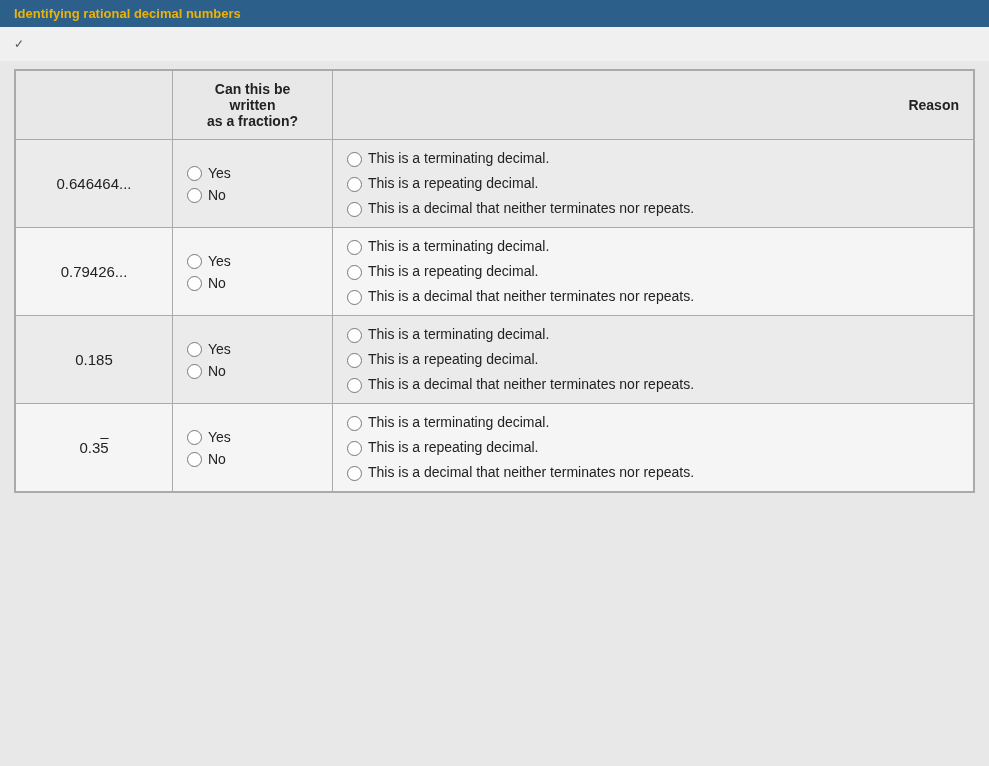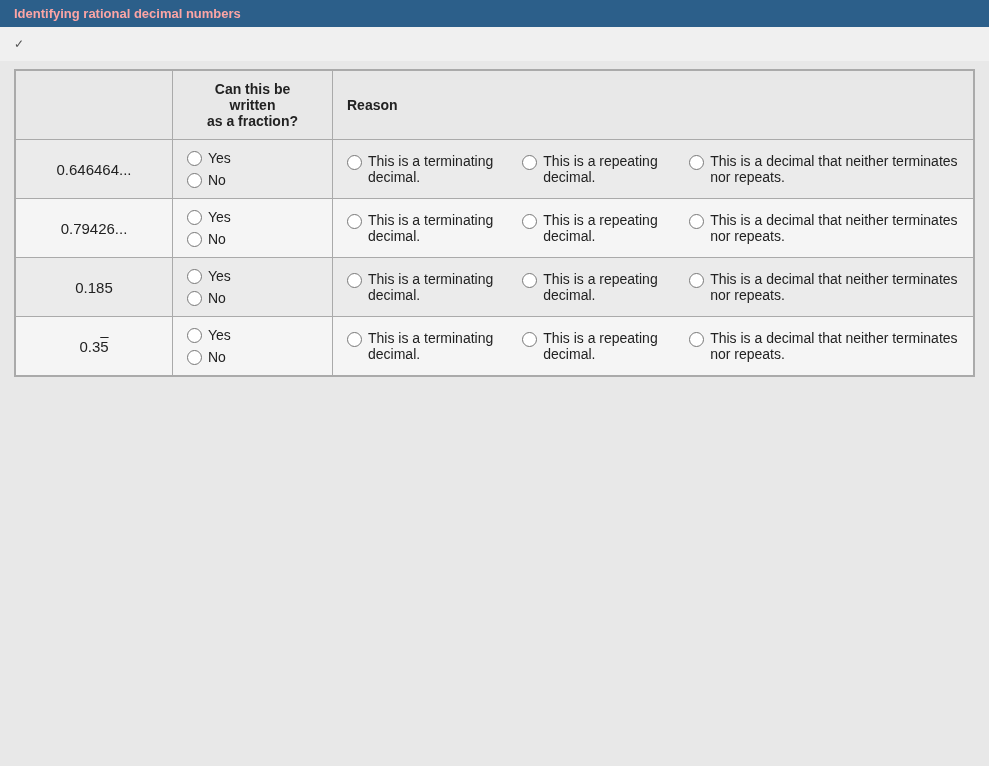--- a/index.html
+++ b/index.html
@@ -5,21 +5,21 @@
     * { box-sizing: border-box; margin: 0; padding: 0; }
     body {
       font-family: Arial, sans-serif;
       background: #e8e8e8;
       width: 989px;
       min-height: 766px;
       font-size: 14px;
     }
     .top-bar {
       background: #2c5f8a;
-      color: #fca5a5;
+      color: #eab308;
       padding: 6px 14px;
       font-size: 13px;
       font-weight: bold;
     }
     .instruction-row {
       display: flex;
       align-items: center;
       padding: 10px 14px;
       background: #f0f0f0;
       font-size: 14px;
@@ -45,21 +45,21 @@
       width: 100%;
       border-collapse: collapse;
     }
     th, td {
       border: 1px solid #aaa;
       padding: 10px 14px;
       vertical-align: middle;
     }
     thead th {
       background: #d8d8d8;
-      text-align: left;
+      text-align: right;
       font-weight: bold;
       font-size: 14px;
       color: #222;
     }
     .col-number {
       width: 157px;
       text-align: center;
       font-size: 14px;
       color: #222;
       background: #e8e8e8;
@@ -87,22 +87,22 @@
       cursor: pointer;
     }
     .radio-input {
       width: 15px;
       height: 15px;
       cursor: pointer;
       accent-color: #333;
     }
     .reason-options {
       display: flex;
-      flex-direction: row;
-      gap: 18px;
+      flex-direction: column;
+      gap: 8px;
     }
     .reason-option {
       display: flex;
       align-items: flex-start;
       gap: 6px;
       font-size: 14px;
       color: #222;
       cursor: pointer;
     }
     .reason-option input {

